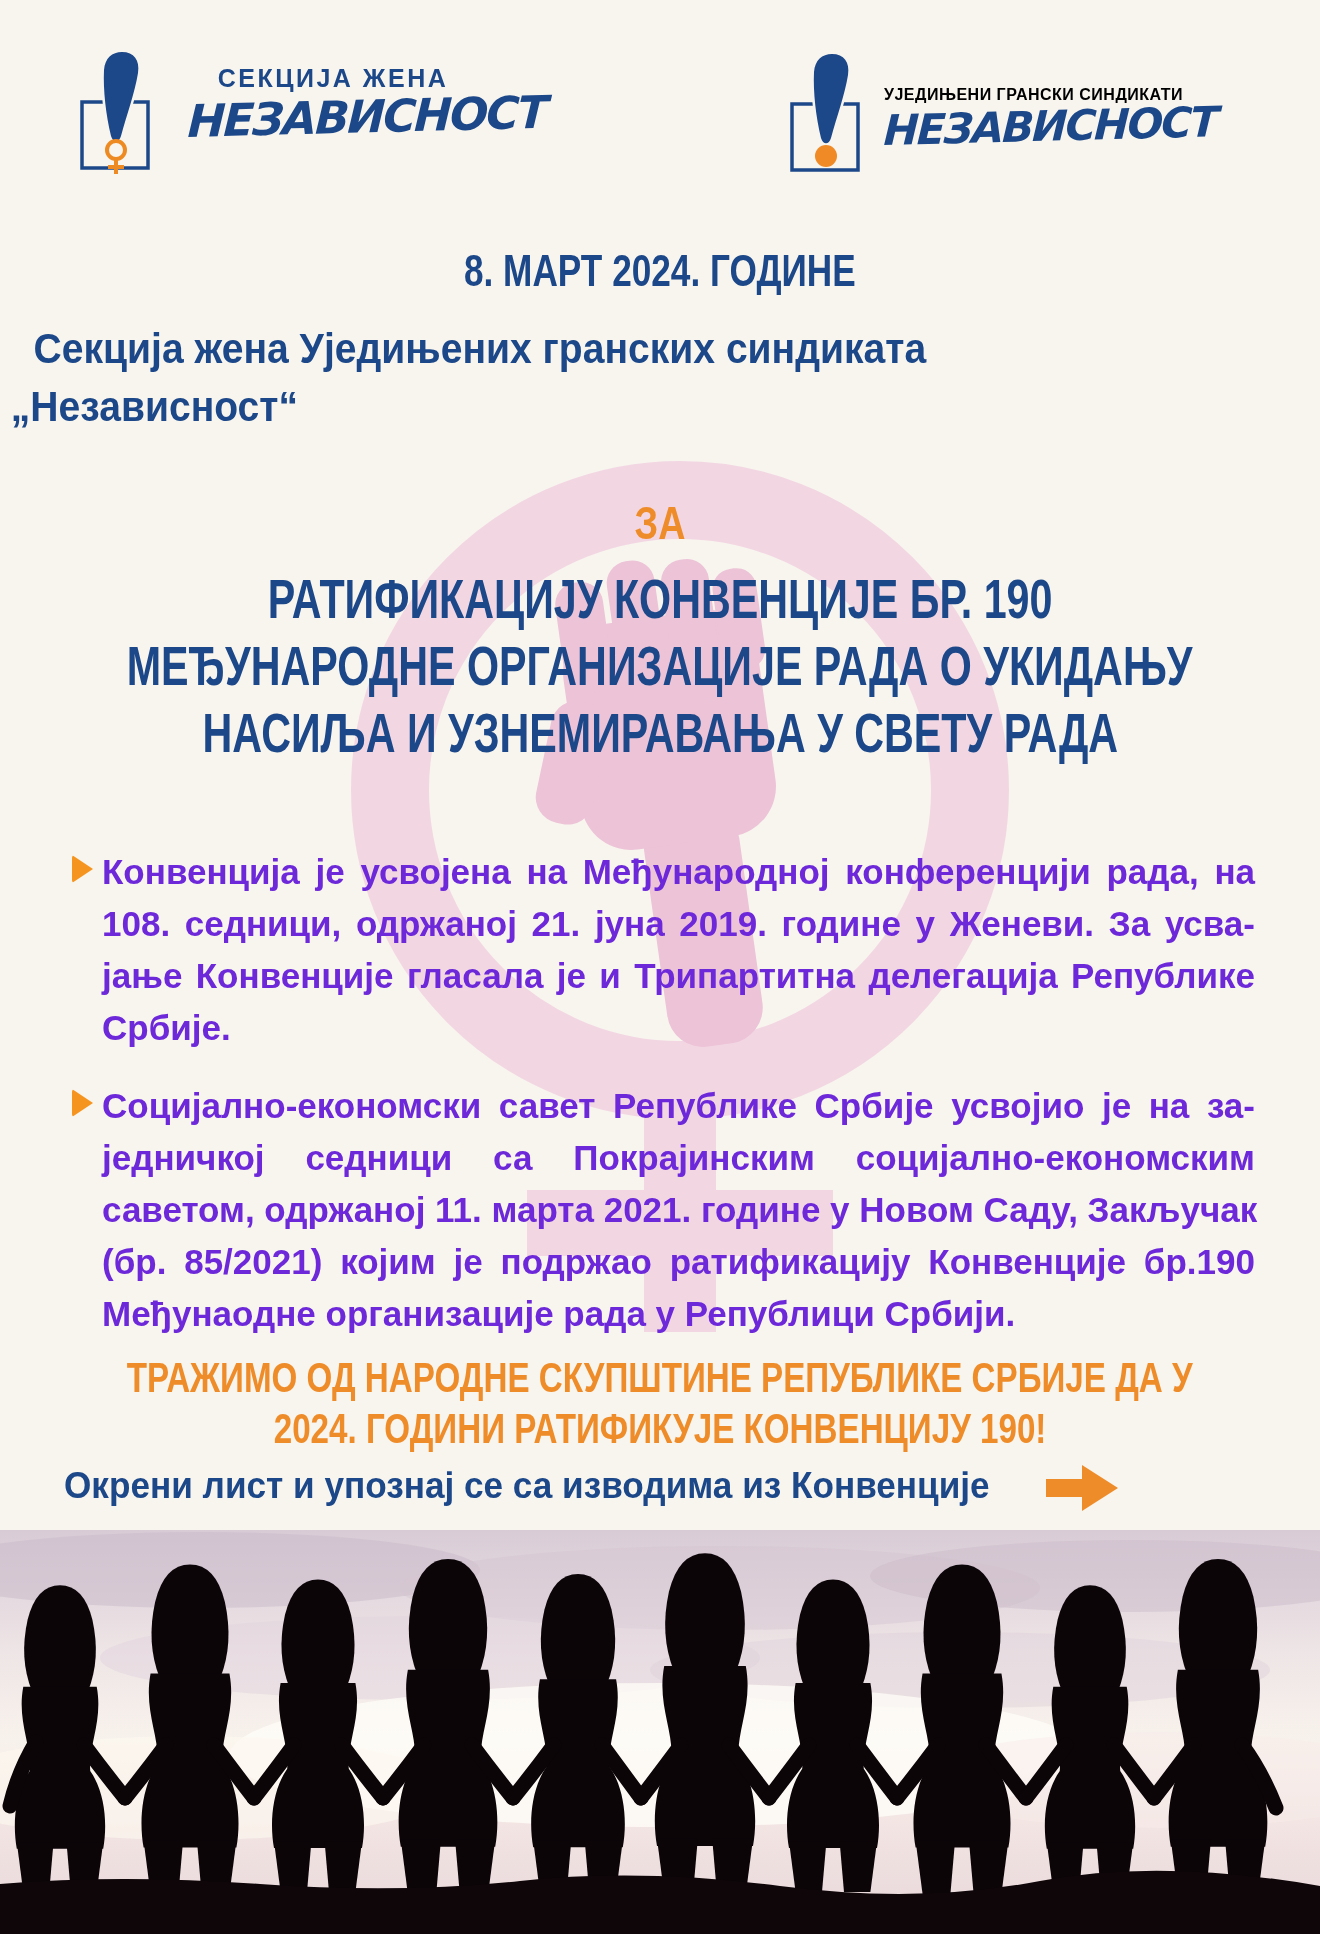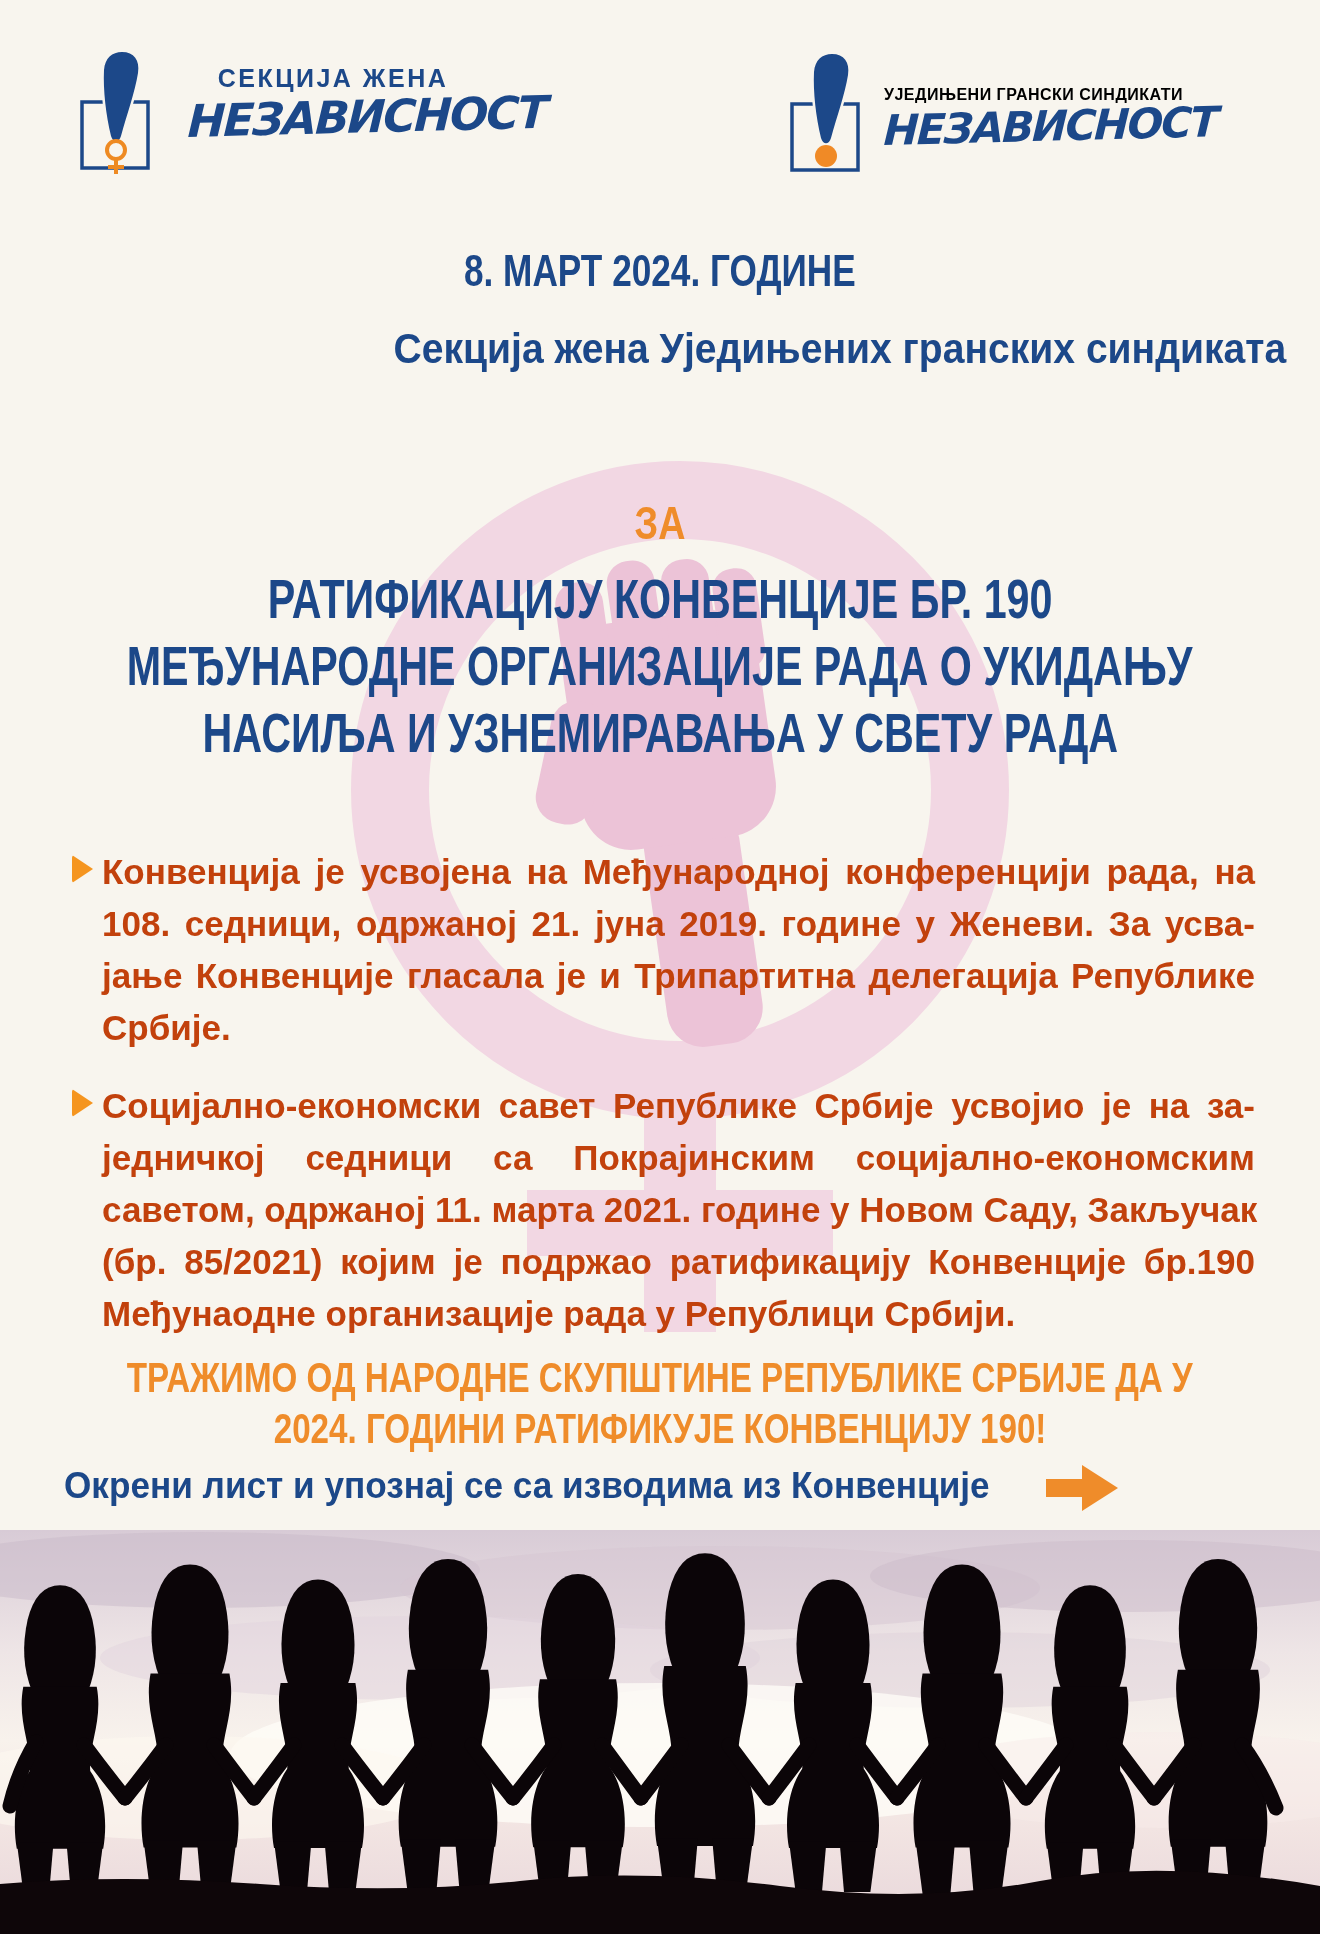--- a/index.html
+++ b/index.html
@@ -25,39 +25,39 @@
     transform:skewX(-4deg) rotate(-1.5deg);transform-origin:left center;margin-top:2px;
     white-space:nowrap;
   }
   .logo-text-right .logo-brush{font-size:42px;}
   
   .cline{position:relative;display:flex;justify-content:center;width:100%;z-index:2;}
   .cinner{white-space:nowrap;font-weight:bold;transform-origin:50% 50%;}
   .date{position:absolute;top:246px;left:0;}
   .date .cinner{font-size:44px;transform:scaleX(0.80);color:#1c4889;}
   .org{position:absolute;top:320px;left:0;width:100%;text-align:center;z-index:2;}
-  .org-line{display:flex;justify-content:flex-end;line-height:58px;}
+  .org-line{display:flex;justify-content:flex-start;line-height:58px;}
   .org-line .cinner{font-size:42px;transform:scaleX(0.93);color:#1c4889;}
   .za{position:absolute;top:496px;left:0;}
   .za .cinner{font-size:46px;transform:scaleX(0.82);color:#ef8c2a;}
   .title{position:absolute;top:566px;left:0;width:100%;z-index:2;}
   .title .cline{line-height:67px;}
   .title .cinner{font-size:55px;transform:scaleX(0.75);color:#1c4889;}
   
   .bullet{position:absolute;left:72px;width:1183px;z-index:2;}
   .bullet-1{top:846px;}
   .bullet-2{top:1080px;}
   .tri{
     position:absolute;left:0;top:9px;width:0;height:0;
     border-left:21px solid #f5951f;border-top:14px solid transparent;border-bottom:14px solid transparent;
     border-radius:3px;
   }
   .blines{margin-left:30px;width:1153px;}
   .bl{
-    font-size:35px;font-weight:bold;line-height:52px;color:#c2410c;
+    font-size:35px;font-weight:bold;line-height:52px;color:#6d28d9;
     text-align:justify;text-align-last:justify;white-space:nowrap;
   }
   .bl.last{text-align-last:left;}
   
   .cta{position:absolute;top:1352px;left:0;width:100%;z-index:2;}
   .cta .cline{line-height:51px;}
   .cta .cinner{font-size:42px;transform:scaleX(0.79);color:#ef8c2a;}
   
   .footnote{
     position:absolute;left:64px;top:1465px;z-index:2;
@@ -118,20 +118,23 @@
     </div>
   </div>
 
   <div class="date cline">
     <span class="cinner">8. МАРТ 2024. ГОДИНЕ</span>
   </div>
 
   <div class="org">
     <div class="org-line">
         <span class="cinner">Секција жена Уједињених гранских синдиката</span>
+      </div>
+    <div class="org-line">
+        <span class="cinner">„Независност“</span>
       </div>
   </div>
 
   <div class="za cline">
     <span class="cinner">ЗА</span>
   </div>
 
   <div class="title">
     <div class="cline">
         <span class="cinner">РАТИФИКАЦИЈУ КОНВЕНЦИЈЕ БР. 190</span>

